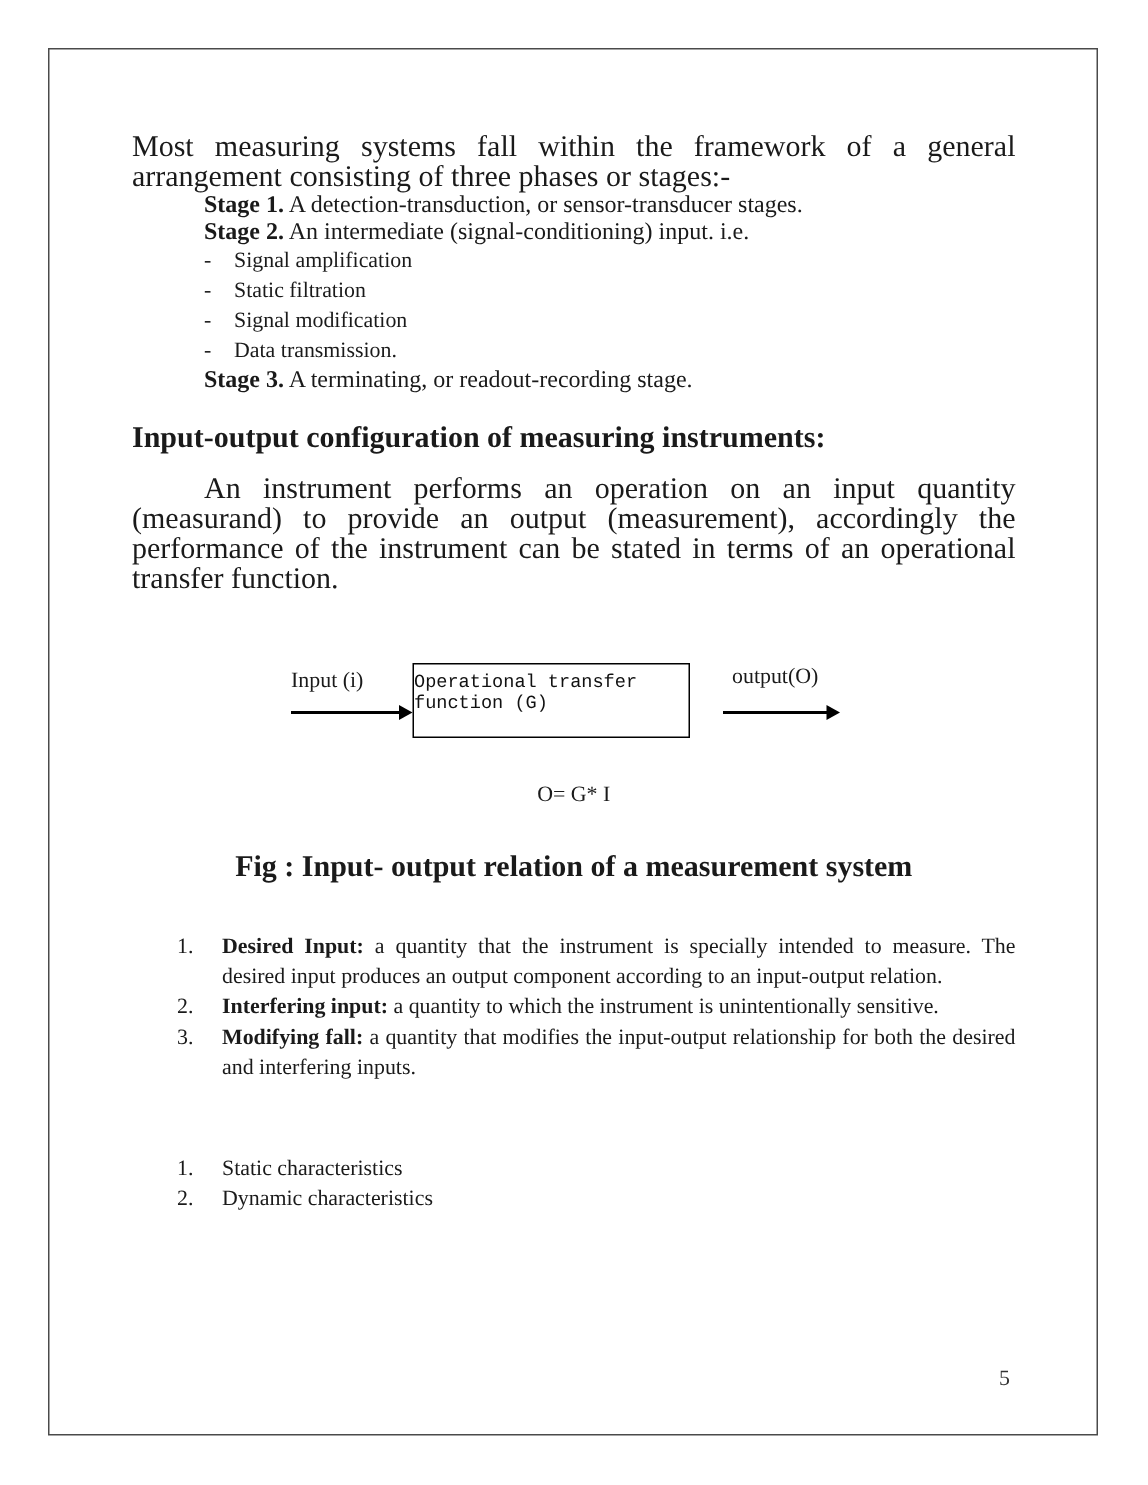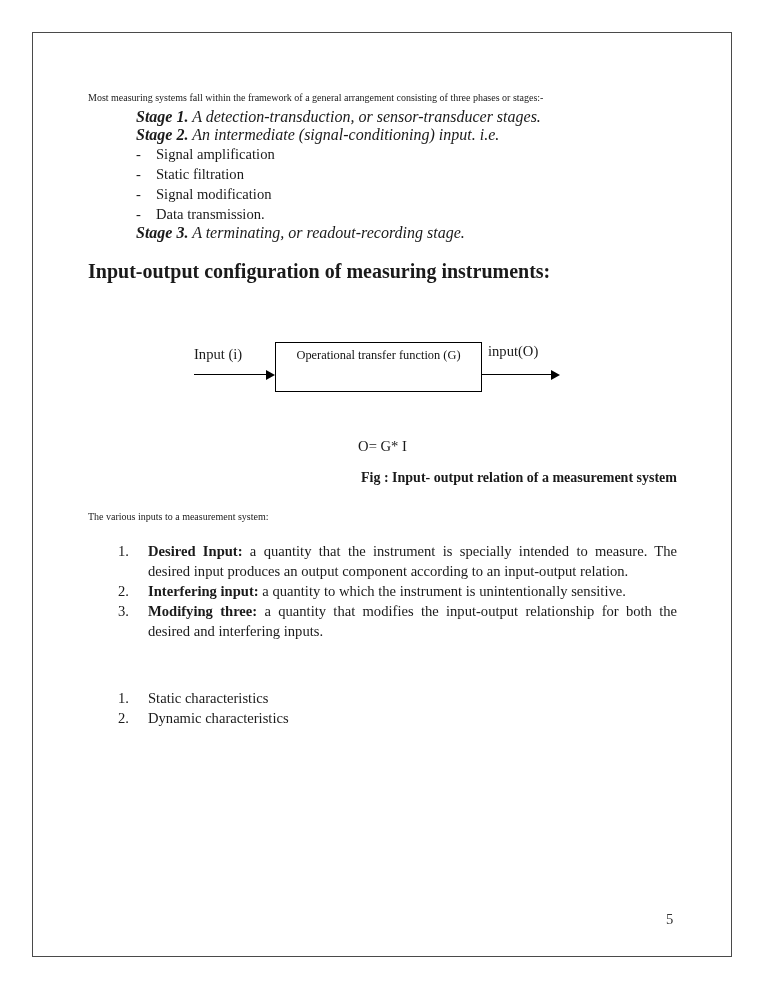--- a/index.html
+++ b/index.html
@@ -26,36 +26,35 @@
     box-sizing: border-box;
   }
   .content {
     position: absolute;
     left: 88px;
     top: 88px;
     width: 589px;
   }
   p, .line {
     margin: 0;
-    font-size: 10px;
+    font-size: 20px;
     line-height: 20.1px;
     text-align: justify;
     text-justify: inter-word;
   }
   .para {
     text-align: justify;
   }
   .para-justify-last > :last-child { }
   .indent-para {
     text-indent: 48px;
   }
   .stage-line {
     padding-left: 48px;
     text-align: left;
-    font-style: italic;
   }
   .bold { font-weight: bold; }
   .heading {
     font-weight: bold;
     font-size: 20px;
     line-height: 20.1px;
   }
   .spacer-sm { height: 14px; }
   .spacer-md { height: 19px; }
 
@@ -101,25 +100,25 @@
   .diagram {
     position: relative;
     width: 589px;
     height: 100px;
     margin-top: 22px;
   }
   .tf-box {
     position: absolute;
     left: 187px;
     top: 24px;
-    width: 207px;
+    width: 185px;
     height: 50px;
     border: 1px solid #000;
     box-sizing: border-box;
-    font-family: Liberation Serif, serif;
+    font-family: Liberation Mono, monospace;
     font-size: 12.4px;
     color: #111;
     display: flex;
     align-items: flex-start;
     justify-content: center;
     padding-top: 5px;
     box-sizing: border-box;
   }
   .arrow-in {
     position: absolute;
@@ -160,28 +159,28 @@
   .lbl-output {
     position: absolute;
     left: 400px;
     top: 25px;
     font-size: 14.6px;
   }
   .equation {
     text-align: center;
     font-size: 14.6px;
     line-height: 20.1px;
-    margin-top: 18px;
+    margin-top: 2px;
   }
   .fig-caption {
-    text-align: right;
+    text-align: center;
     font-weight: bold;
-    font-size: 14px;
-    line-height: 20.1px;
-    margin-top: 12px;
+    font-size: 20px;
+    line-height: 20.1px;
+    margin-top: 28px;
   }
   .page-number {
     position: absolute;
     left: 666px;
     top: 911px;
     font-size: 14.6px;
     color: #333;
   }
   .blockquote-para {
     padding-left: 20px;
@@ -226,62 +225,62 @@
     <div class="stage-line">
       <span class="bold">Stage 3.</span><span> A terminating, or readout-recording stage.</span>
     </div>
 
     <div class="spacer-md"></div>
 
     <div class="heading">Input-output configuration of measuring instruments:</div>
 
     <div class="spacer-sm"></div>
 
+    <p class="para indent-para">An instrument performs an operation on an input quantity (measurand) to provide an output (measurement), accordingly the performance of the instrument can be stated in terms of an operational transfer function.</p>
 
     <div class="diagram">
 
       <div class="lbl-input">Input (i)</div>
 
       <div class="arrow-in">
         <div class="arrow-line" style="width: 73px;"></div>
         <div class="arrow-head" style="left: 72px;"></div>
       </div>
 
       <div class="tf-box">
         <span>Operational transfer function (G)</span>
       </div>
 
-      <div class="lbl-output">input(O)</div>
+      <div class="lbl-output">output(O)</div>
 
       <div class="arrow-out">
         <div class="arrow-line" style="width: 70px;"></div>
         <div class="arrow-head" style="left: 69px;"></div>
       </div>
 
     </div>
 
     <div class="equation">O= G* I</div>
 
     <div class="fig-caption">Fig : Input- output relation of a measurement system</div>
 
     <div class="spacer-md"></div>
 
-    <p class="para">The various inputs to a measurement system:</p>
 
     <div class="spacer-sm"></div>
 
     <ol class="num-list">
       <li>
         <span class="num">1.</span><span class="bold">Desired Input:</span><span> a quantity that the instrument is specially intended to measure. The desired input produces an output component according to an input-output relation.</span>
       </li>
       <li>
         <span class="num">2.</span><span class="bold">Interfering input:</span><span> a quantity to which the instrument is unintentionally sensitive.</span>
       </li>
       <li>
-        <span class="num">3.</span><span class="bold">Modifying three:</span><span> a quantity that modifies the input-output relationship for both the desired and interfering inputs.</span>
+        <span class="num">3.</span><span class="bold">Modifying fall:</span><span> a quantity that modifies the input-output relationship for both the desired and interfering inputs.</span>
       </li>
     </ol>
 
     <div class="spacer-sm"></div>
 
 
     <div class="spacer-md"></div>
 
 
     <div class="spacer-sm"></div>

